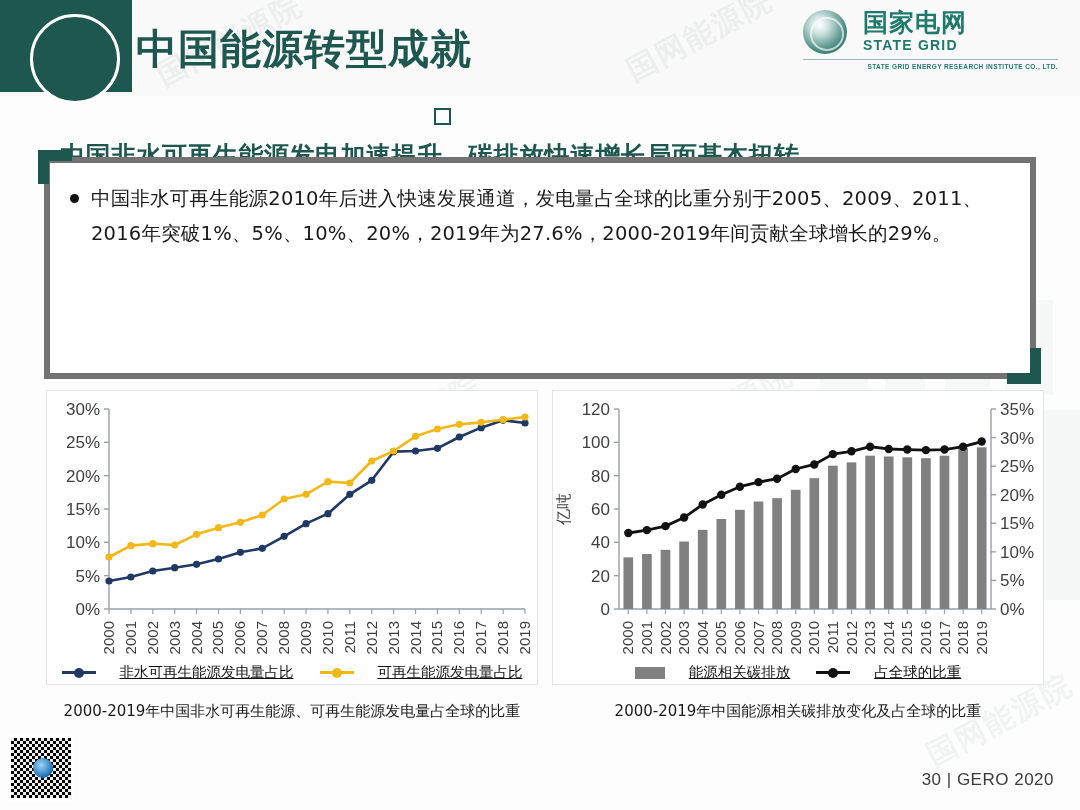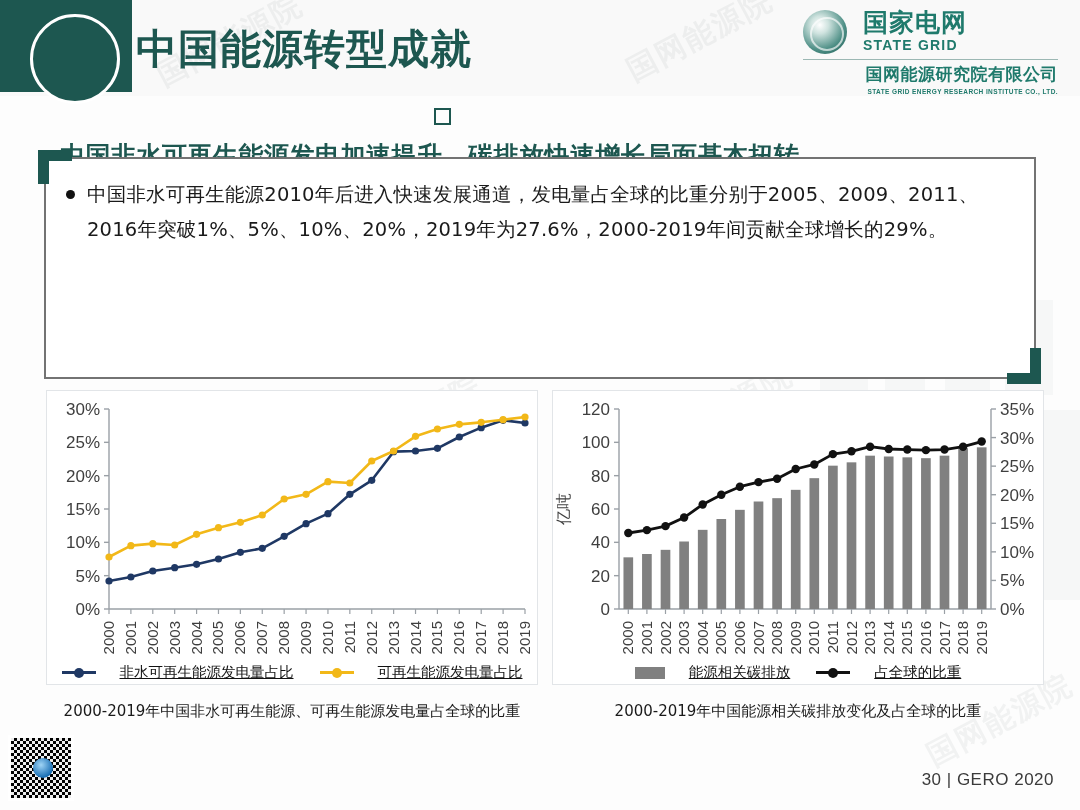--- a/index.html
+++ b/index.html
@@ -93,21 +93,21 @@
   .head-text {
     font-size: 25px; font-weight: 700; color: #1d5750; letter-spacing: .5px;
     font-family: "DejaVu Sans","Liberation Sans",sans-serif;
   }
 
   
   .body-box {
     position: absolute; left: 44px; top: 157px;
     width: 992px; height: 222px;
     background: #ffffff;
-    border: 2px solid #737373;
+    border: 6px solid #737373;
   }
   .corner-tl {
     position: absolute; left: 38px; top: 150px;
     width: 34px; height: 34px; z-index: 4;
   }
   .corner-tl::before { content:""; position:absolute; left:0; top:0; width:34px; height:11px; background:#1d5750; }
   .corner-tl::after  { content:""; position:absolute; left:0; top:0; width:11px; height:34px; background:#1d5750; }
   .corner-br {
     position: absolute; left: 1007px; top: 348px;
     width: 34px; height: 36px; z-index: 4;
@@ -204,21 +204,20 @@
 
   <div class="logo-wrap">
     <div class="logo-top">
       <div class="sg-mark"></div>
       <div>
         <div class="logo-cn">国家电网</div>
         <div class="logo-en">STATE GRID</div>
       </div>
     </div>
     <div class="logo-rule"></div>
-    <div class="logo-cn2">国网能源研究院有限公司</div>
     <div class="logo-en2">STATE GRID ENERGY RESEARCH INSTITUTE CO., LTD.</div>
   </div>
 
   <div class="head-row">
     <div class="head-sq"></div>
     <div class="head-text">中国非水可再生能源发电加速提升，碳排放快速增长局面基本扭转。</div>
   </div>
 
   <div class="corner-tl"></div>
   <div class="corner-br"></div>

